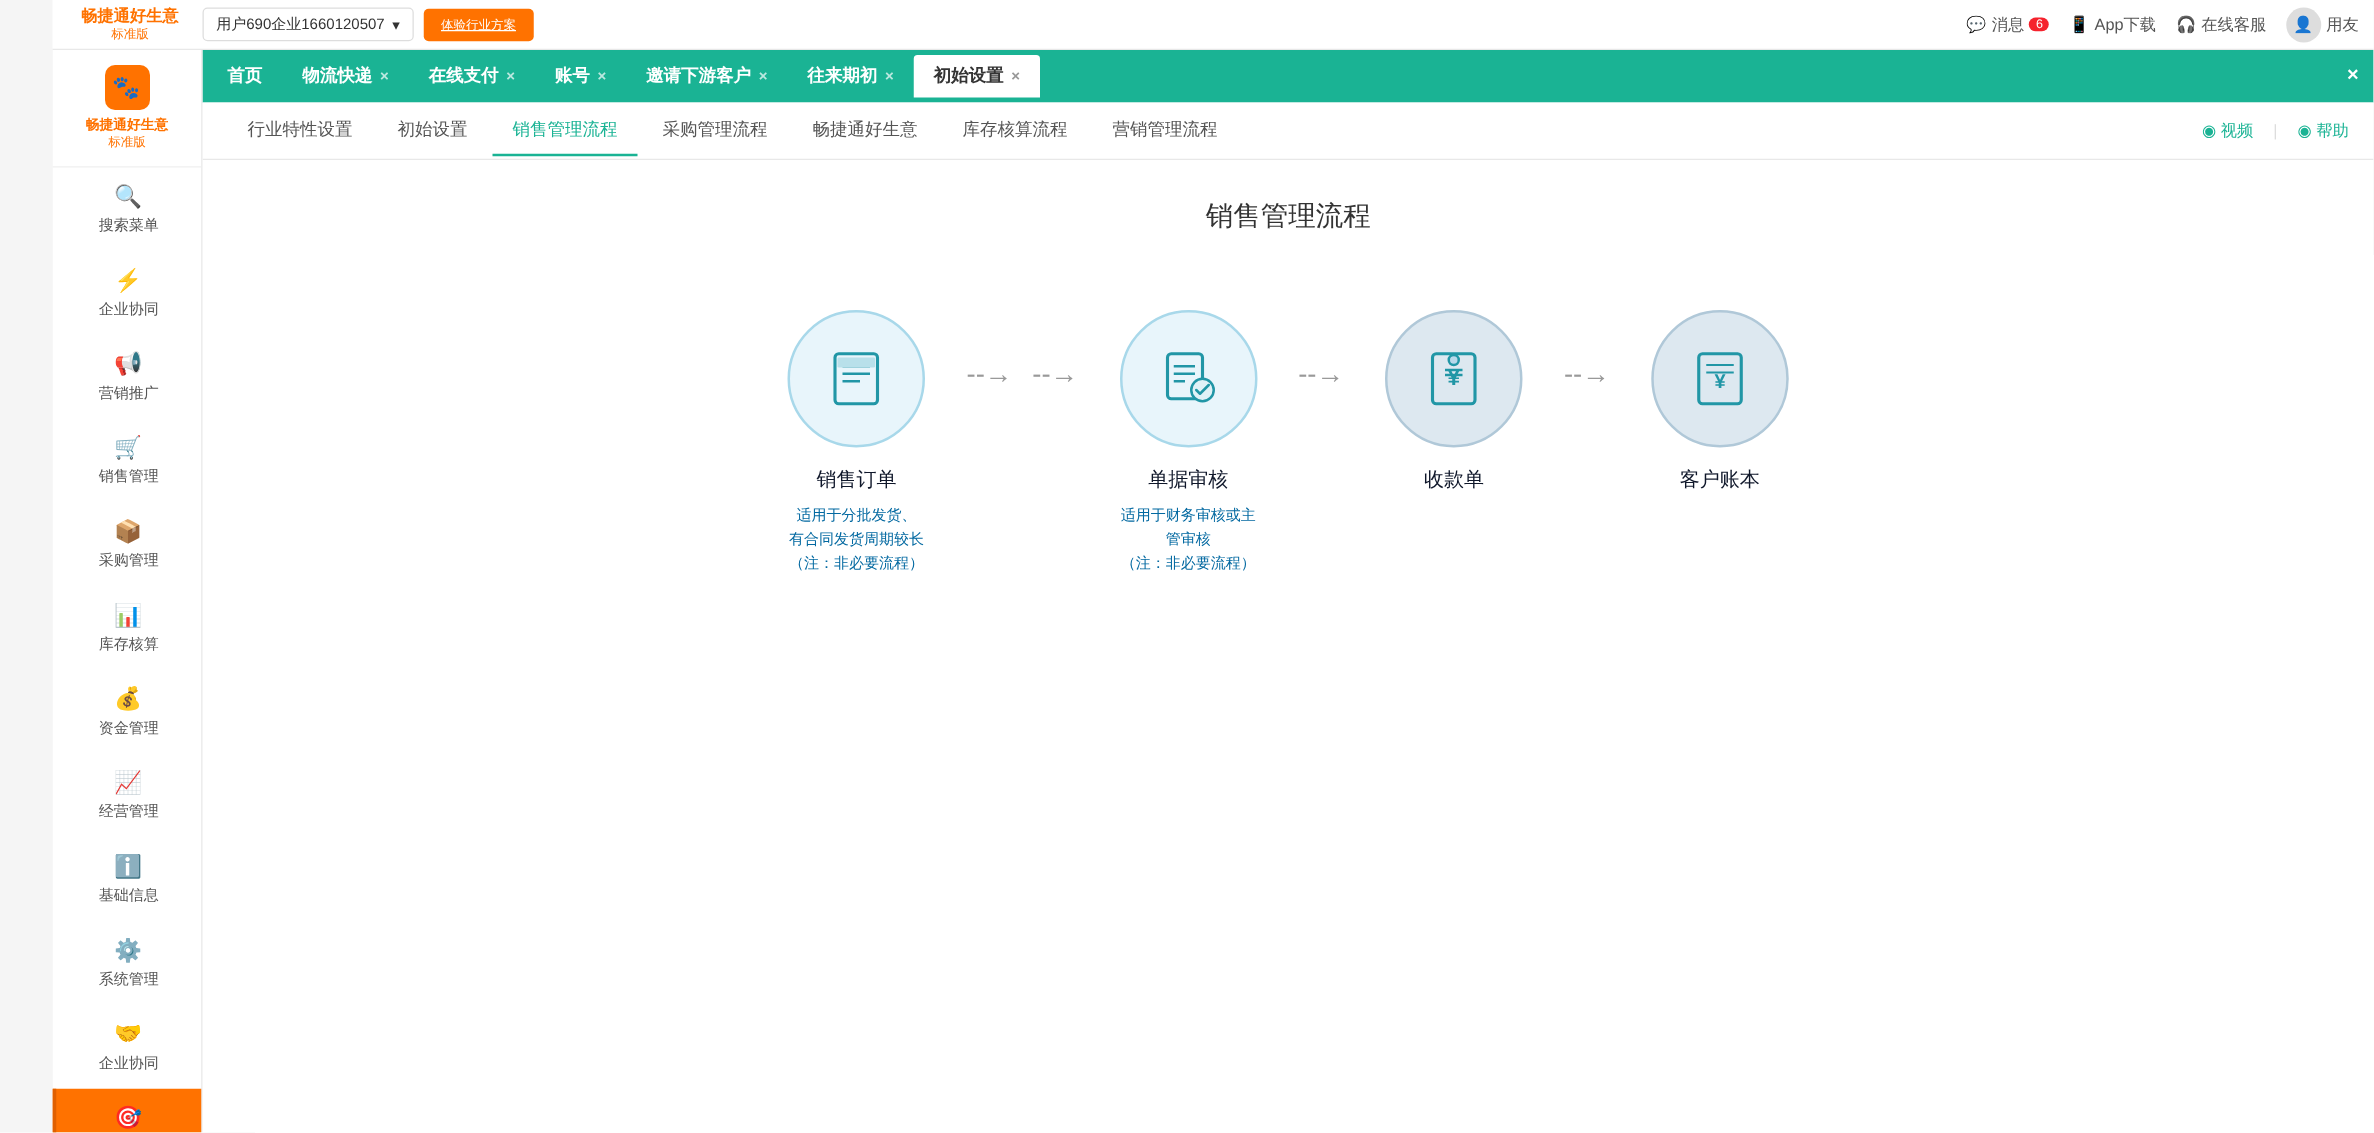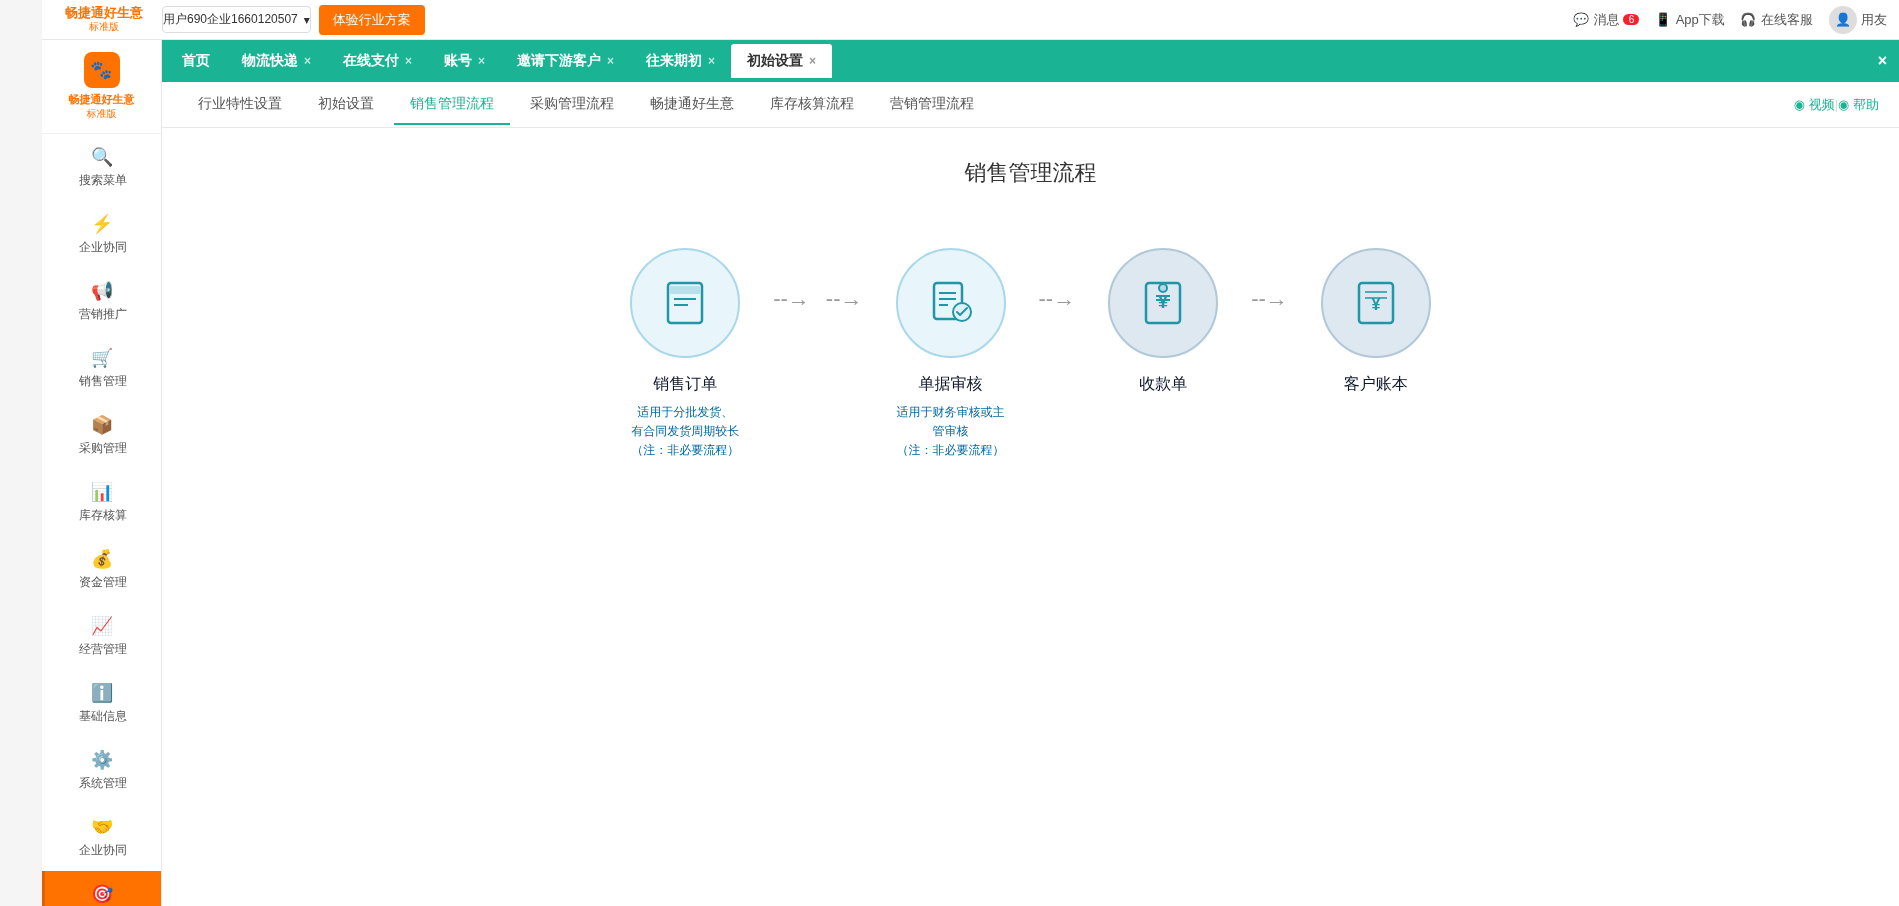--- a/index.html
+++ b/index.html
@@ -10,41 +10,41 @@
     .top-bar { height: 40px; background: #fff; display: flex; align-items: center; justify-content: space-between; padding: 0 12px; border-bottom: 1px solid #e8e8e8; flex-shrink: 0; }
     .main-area { display: flex; flex: 1; overflow: hidden; }
     .sidebar { width: 120px; background: #fff; border-right: 1px solid #e8e8e8; display: flex; flex-direction: column; flex-shrink: 0; }
     .content-area { flex: 1; display: flex; flex-direction: column; overflow: hidden; }
 
     
     .top-bar-left { display: flex; align-items: center; gap: 8px; }
     .logo-area { display: flex; flex-direction: column; align-items: center; width: 100px; }
     .logo-title { font-size: 13px; color: #ff7200; font-weight: bold; line-height: 1.2; }
     .logo-sub { font-size: 10px; color: #ff7200; }
-    .user-selector { display: flex; align-items: center; gap: 6px; border: 1px solid #ddd; border-radius: 4px; padding: 4px 0; cursor: pointer; background: #fff; }
+    .user-selector { display: flex; align-items: center; gap: 6px; border: 1px solid #ddd; border-radius: 4px; padding: 4px 10px; cursor: pointer; background: #fff; }
     .user-selector span { font-size: 12px; color: #333; }
-    .trial-btn { background: #ff7200; color: #fff; border: none; border-radius: 4px; padding: 6px 14px; font-size: 13px; cursor: pointer; }
+    .trial-btn { background: #ff7200; color: #fff; border: none; border-radius: 4px; padding: 6px 14px; font-size: 10px; cursor: pointer; text-decoration: underline; }
     .top-bar-right { display: flex; align-items: center; gap: 16px; font-size: 13px; color: #555; }
     .top-right-item { display: flex; align-items: center; gap: 4px; cursor: pointer; }
     .badge { background: #f5222d; color: #fff; border-radius: 8px; font-size: 10px; padding: 0 4px; min-width: 16px; text-align: center; }
     .user-avatar { width: 28px; height: 28px; border-radius: 50%; background: #ddd; display: flex; align-items: center; justify-content: center; }
 
     
     .nav-tabs { height: 42px; background: #1ab394; display: flex; align-items: center; padding: 0 4px; flex-shrink: 0; font-weight: bold; }
     .nav-tab { padding: 8px 16px; color: #fff; cursor: pointer; font-size: 14px; display: flex; align-items: center; gap: 4px; border-radius: 3px 3px 0 0; }
     .nav-tab.active { background: #fff; color: #333; }
     .nav-tab.active .tab-close { color: #999; }
     .tab-close { font-size: 12px; color: rgba(255,255,255,0.7); margin-left: 2px; }
     .nav-close-btn { margin-left: auto; color: #fff; cursor: pointer; font-size: 16px; padding: 0 8px; }
 
     
     .sub-nav { height: 46px; background: #fff; display: flex; align-items: center; padding: 0 20px; border-bottom: 1px solid #e8e8e8; flex-shrink: 0; gap: 4px; }
     .sub-nav-item { padding: 10px 16px; cursor: pointer; color: #555; font-size: 14px; border-bottom: 2px solid transparent; font-family: Liberation Serif, serif; }
     .sub-nav-item.active { color: #1ab394; border-bottom: 2px solid #1ab394; }
-    .sub-nav-right { margin-left: auto; display: flex; align-items: center; gap: 0; color: #1ab394; font-size: 13px; cursor: pointer; justify-content: space-between; }
+    .sub-nav-right { margin-left: auto; display: flex; align-items: center; gap: 16px; color: #1ab394; font-size: 13px; cursor: pointer; justify-content: space-between; }
 
     
     .sidebar-logo { padding: 12px 8px; display: flex; flex-direction: column; align-items: center; border-bottom: 1px solid #f0f0f0; }
     .sidebar-logo-icon { width: 36px; height: 36px; background: #ff7200; border-radius: 8px; display: flex; align-items: center; justify-content: center; color: #fff; font-size: 18px; }
     .sidebar-logo-text { font-size: 11px; color: #ff7200; margin-top: 4px; font-weight: bold; }
     .sidebar-logo-sub { font-size: 10px; color: #ff7200; }
     .sidebar-item { display: flex; flex-direction: column; align-items: center; padding: 12px 8px; cursor: pointer; color: #555; font-size: 12px; gap: 4px; border-left: 3px solid transparent; }
     .sidebar-item.active { background: #ff7200; color: #fff; border-left-color: #e06000; }
     .sidebar-item .s-icon { font-size: 18px; }
 

